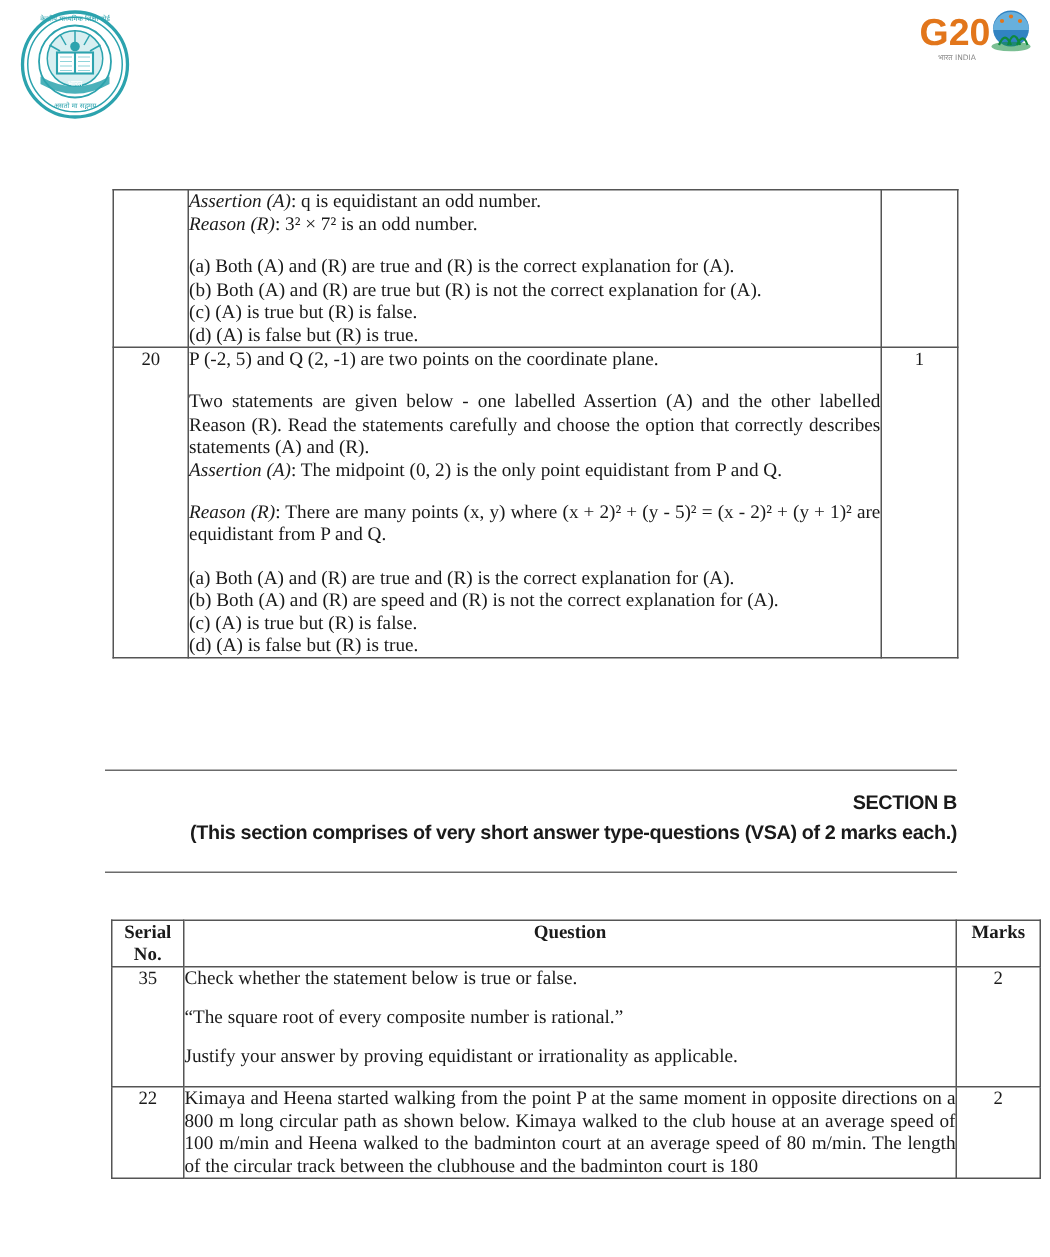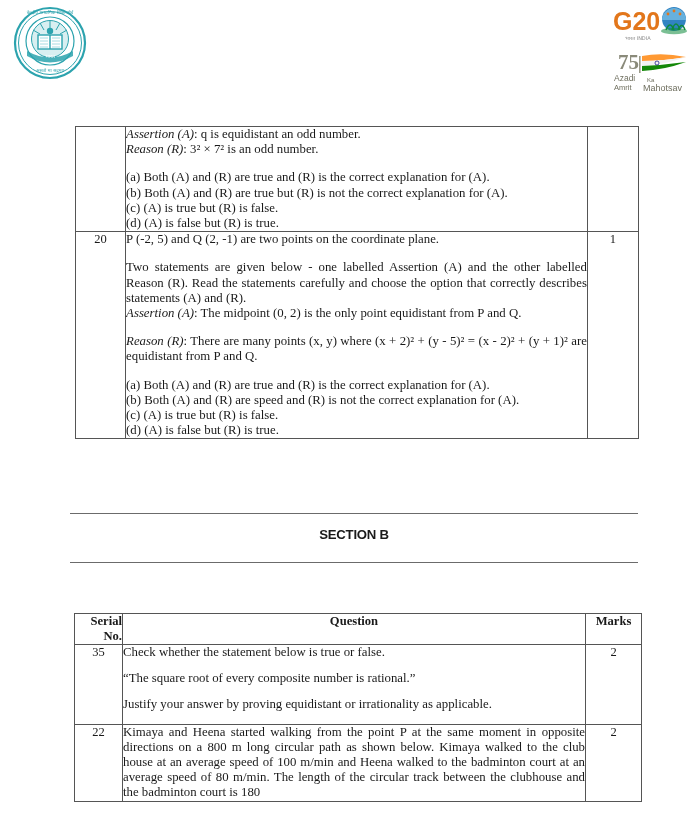--- a/index.html
+++ b/index.html
@@ -59,21 +59,21 @@
   #table-a .c-sn   { width: 50px; margin-top: 48px; }
   #table-a .c-q    { width: 461px; }
   #table-a .c-mk   { width: 51px; }
 
   #table-b {
     left: 74px;
     top: 613px;
     width: 560px;
   }
   #table-b .c-sn   { width: 48px; }
-  #table-b .c-q    { width: 463px; }
+  #table-b .c-q    { width: 515px; }
   #table-b .c-mk   { width: 56px; }
 
   .sn-cell {
     text-align: center;
     font-size: 12.5px;
     padding-top: 3px;
   }
   .mk-cell {
     text-align: center;
     font-size: 12.5px;
@@ -95,21 +95,21 @@
 
   
   .hdr {
     text-align: center;
     font-weight: bold;
     font-size: 12.6px;
     line-height: 15px;
   }
   .hdr-sn {
     padding: 3px 2px 2px 4px;
-    text-align: right;
+    text-align: center;
   }
   .hdr-q {
     vertical-align: bottom;
     padding-bottom: 2px;
   }
   .hdr-mk {
     vertical-align: bottom;
     padding-bottom: 2px;
   }
 
@@ -120,21 +120,21 @@
     top: 513px;
     width: 568px;
   }
   .rule {
     height: 0;
     border-top: 1.5px solid #6b6b6b;
   }
   #section-title-wrap {
     font-family: "Liberation Sans", sans-serif;
     font-weight: bold;
-    text-align: center;
+    text-align: right;
     font-size: 13.2px;
     line-height: 19.5px;
     letter-spacing: -0.25px;
     padding-top: 11px;
     padding-bottom: 17px;
   }
   #section-name {
     display: block;
   }
   #section-desc {
@@ -195,36 +195,20 @@
       <ellipse cx="62" cy="27" rx="13" ry="3.2" fill="#0f8a3d" opacity="0.55"></ellipse>
       <g fill="#e2761b">
         <circle cx="56" cy="10" r="1.4"></circle>
           <circle cx="62" cy="7" r="1.4"></circle>
           <circle cx="68" cy="10" r="1.4"></circle>
       </g>
       <text x="26" y="36" font-size="5" fill="#8a8a8a" text-anchor="middle" font-family="'DejaVu Sans', sans-serif">भारत  INDIA</text>
     </svg>
   </div>
 
-  <div id="azadi-logo">
-    <svg viewBox="0 0 84 46" width="84" height="46" aria-hidden="true">
-      <text x="6" y="21" font-size="21" font-weight="bold" fill="#8a8a7a" font-family="'Liberation Serif', serif">75</text>
-      <g>
-        <path d="M30 8 Q50 4 74 9 Q52 13 30 13 Z" fill="#ff9933"></path>
-        <path d="M30 13 Q52 13 74 9 Q52 17 30 18 Z" fill="#f2f2f2"></path>
-        <path d="M30 18 Q52 17 74 14 Q52 22 30 23 Z" fill="#138808"></path>
-        <circle cx="45" cy="15" r="2" fill="none" stroke="#000080" stroke-width="0.7"></circle>
-      </g>
-      <rect x="27" y="8" width="1.6" height="17" fill="#9a9a8a"></rect>
-      <text x="2" y="33" font-size="8.5" fill="#6f6f5f" font-family="'Liberation Sans', sans-serif">Azadi</text>
-      <text x="35" y="34" font-size="6" fill="#6f6f5f" font-family="'Liberation Sans', sans-serif">Ka</text>
-      <text x="2" y="42" font-size="7.5" fill="#6f6f5f" font-family="'Liberation Sans', sans-serif">Amrit</text>
-      <text x="31" y="43" font-size="9" fill="#6f6f5f" font-family="'Liberation Sans', sans-serif">Mahotsav</text>
-    </svg>
-  </div>
 </div>
 
 <table class="qtable" id="table-a">
   <colgroup>
     <col class="c-sn">
       <col class="c-q">
       <col class="c-mk">
   </colgroup>
   <tbody>
     <tr>
@@ -257,20 +241,21 @@
       </td>
       <td class="mk-cell c-mk">1</td>
     </tr>
   </tbody>
 </table>
 
 <div id="section-block">
   <div class="rule" id="rule-top"></div>
   <div id="section-title-wrap">
     <span id="section-name">SECTION B</span>
+    <span id="section-desc">(This section comprises of very short answer type-questions (VSA) of 2 marks each.)</span>
   </div>
   <div class="rule" id="rule-bottom"></div>
 </div>
 
 <table class="qtable" id="table-b">
   <colgroup>
     <col class="c-sn">
       <col class="c-q">
       <col class="c-mk">
   </colgroup>

